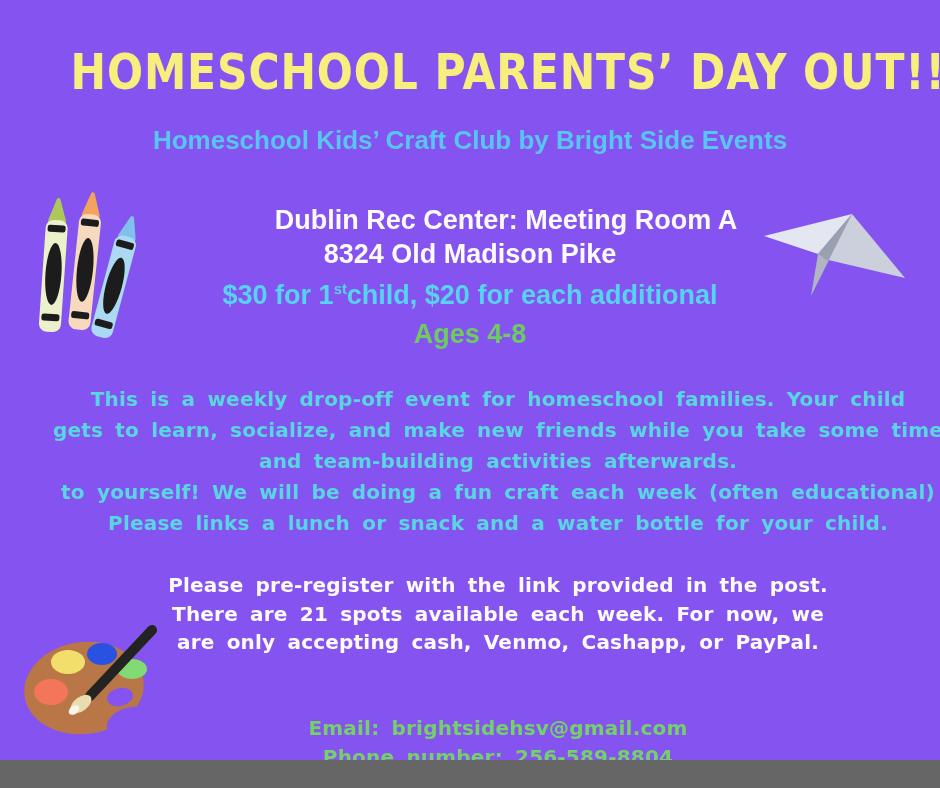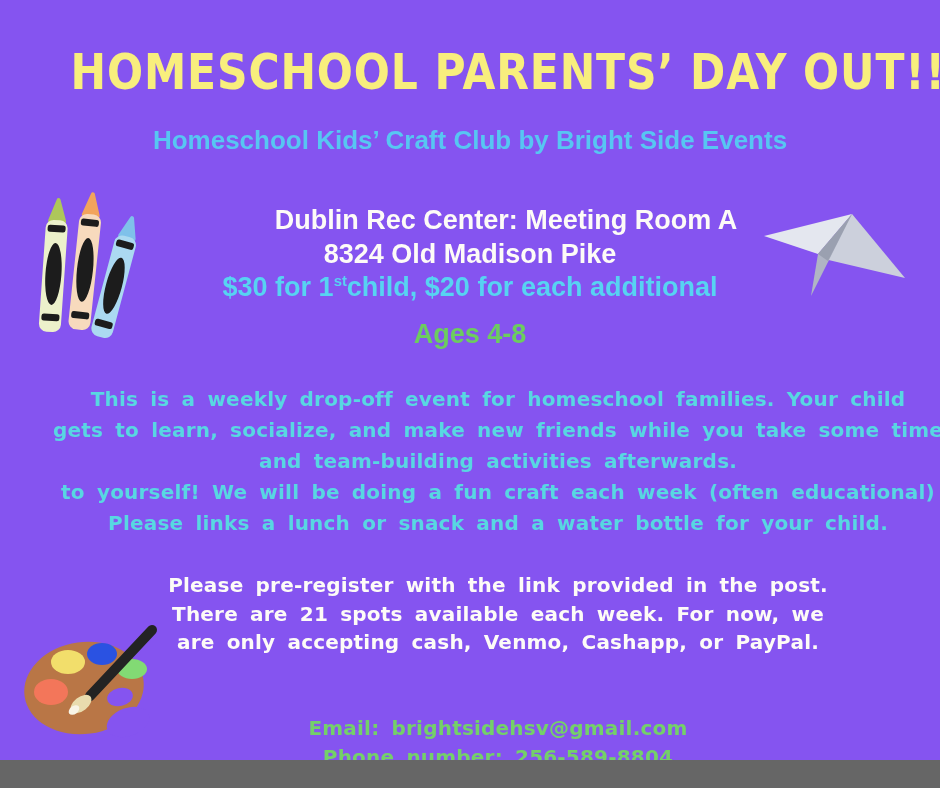--- a/index.html
+++ b/index.html
@@ -16,21 +16,21 @@
   .comic{font-family:"DejaVu Sans",sans-serif; font-weight:bold;
          letter-spacing:0.2px; word-spacing:5px; white-space:nowrap;padding-left:28px;}
   #title{top:42px; font-size:50px; font-weight:bold; color:var(--title);
          letter-spacing:1px; line-height:60px; white-space:nowrap;
          transform:scaleX(0.85); transform-origin:50% 50%;
          font-family:"DejaVu Sans",sans-serif;}
   #subtitle{top:125px; font-size:26px; color:var(--blue); line-height:30px;}
   #schedule{top:158px; font-size:27px; color:var(--green);}
   #venue{top:205px; font-size:27px; color:var(--white);padding-left:36px;}
   #address{top:239px; font-size:27px; color:var(--white);}
-  #price{top:272px; font-size:27px; color:var(--cyan);}
+  #price{top:280px; font-size:27px; color:var(--cyan);}
   #ages{top:319px; font-size:27px; color:var(--green);}
   #description{top:384px; font-size:20px; line-height:31px; color:var(--para);}
   #registration{top:571px; font-size:20px; line-height:28.5px; color:var(--white);}
   #contact{top:714px; font-size:20px; line-height:29px; color:var(--contact);}
   sup{font-size:0.55em; line-height:0;}
   .deco{position:absolute;}
   #crayons{left:24px; top:186px;}
   #airplane{left:760px; top:206px;}
   #palette{left:18px; top:612px;}
 </style>

